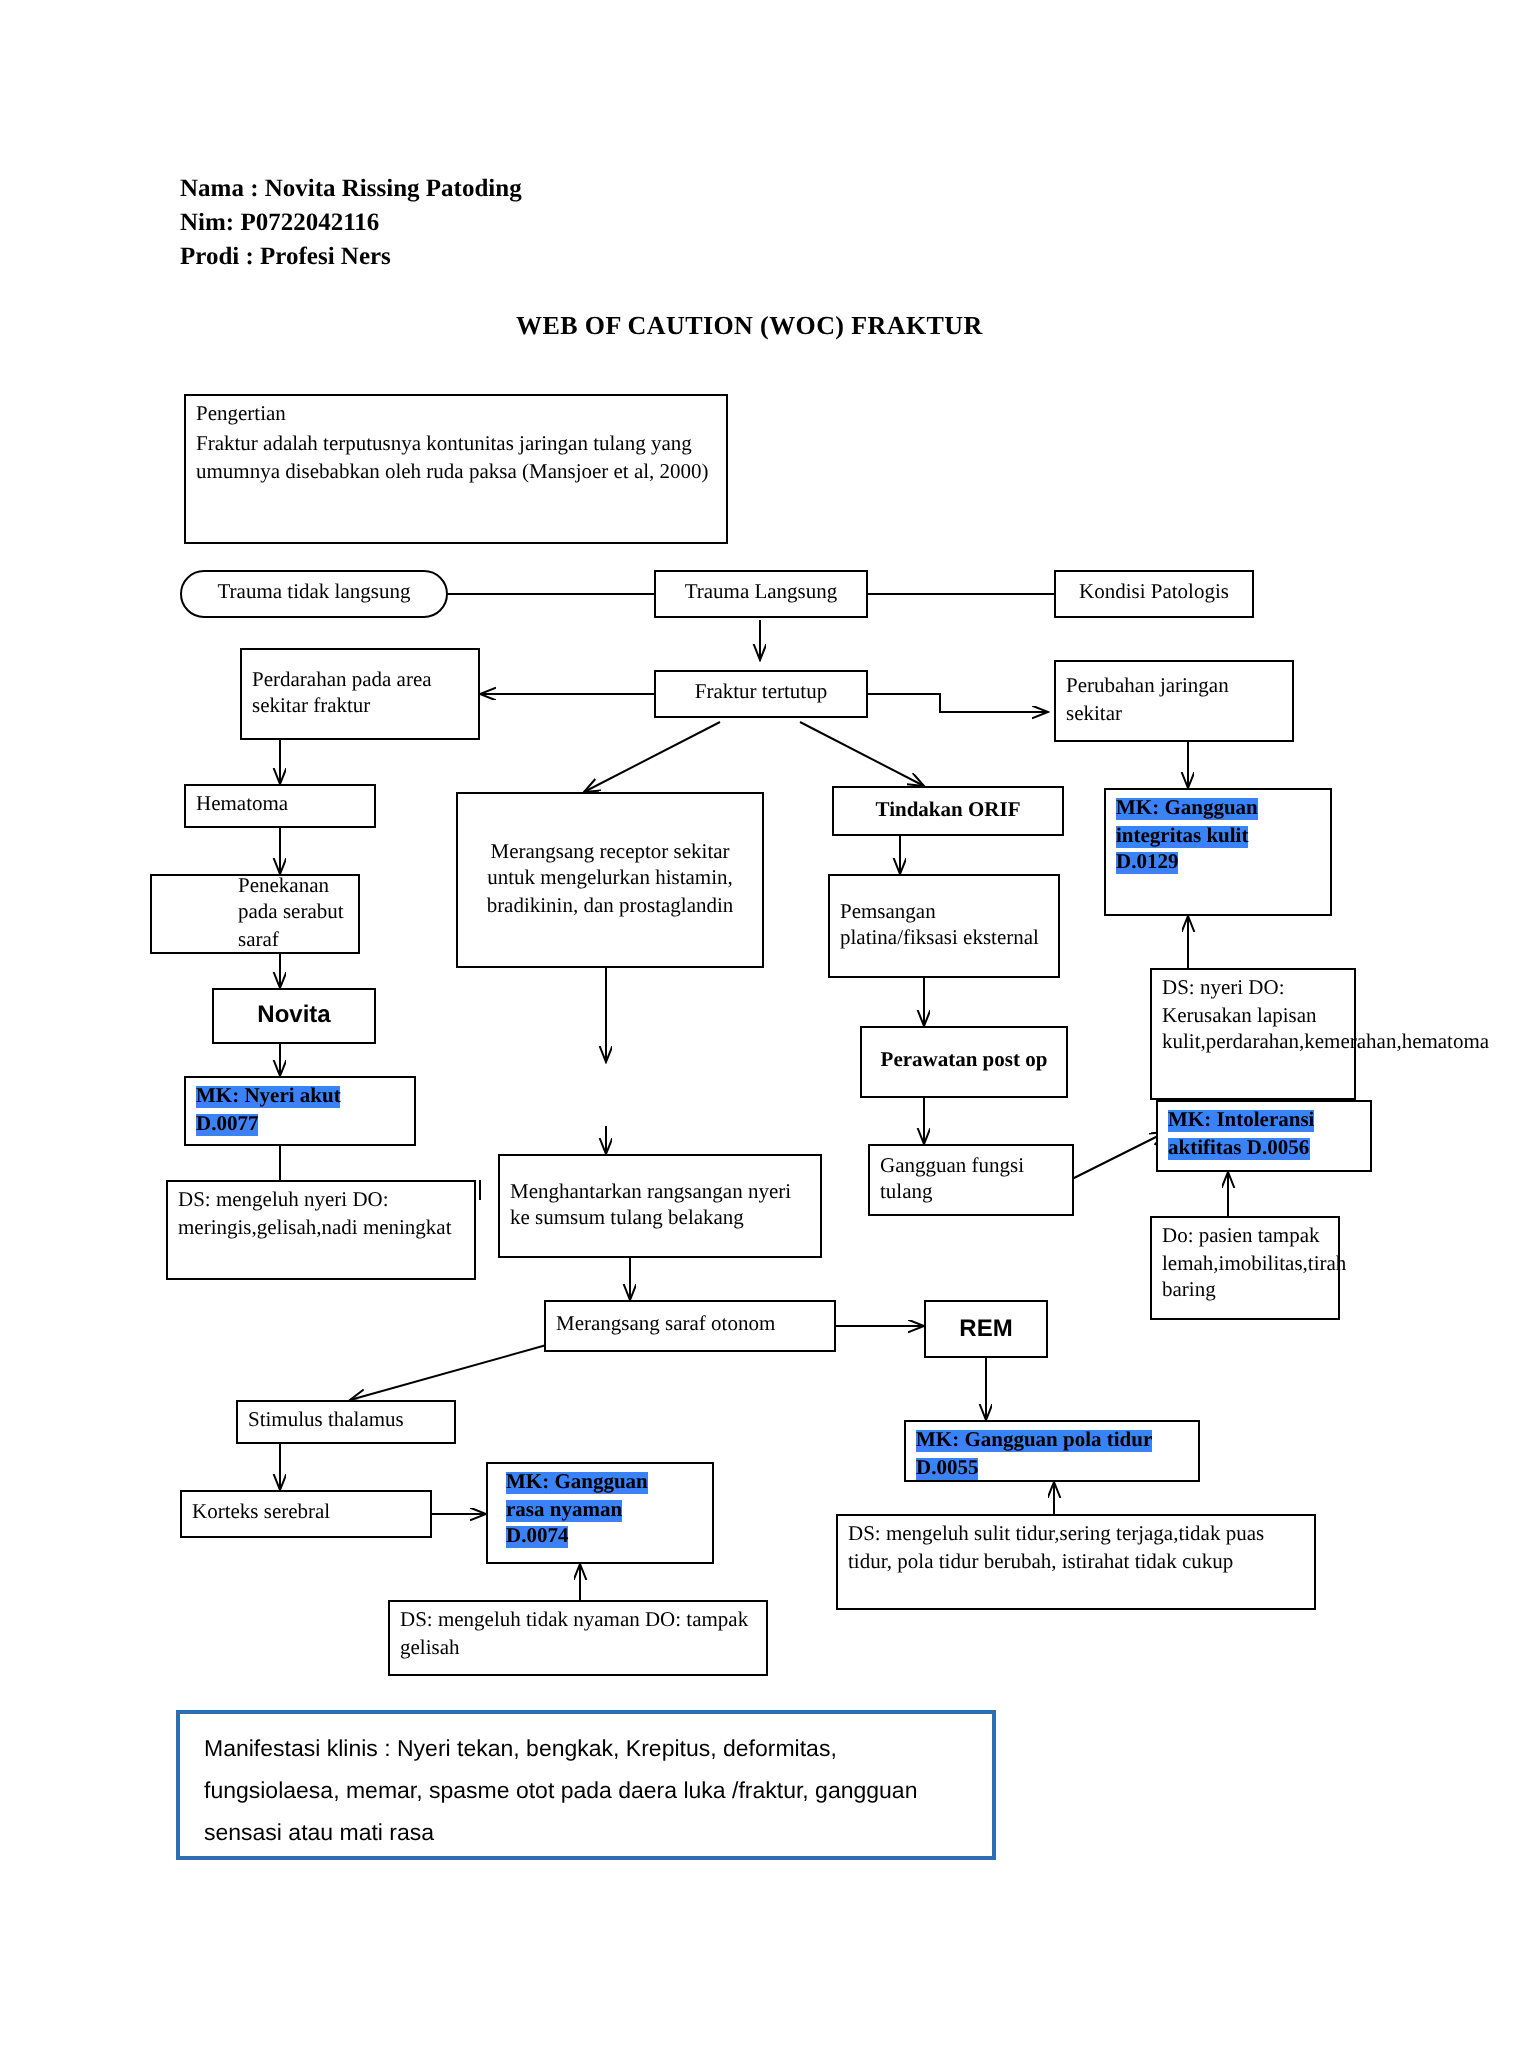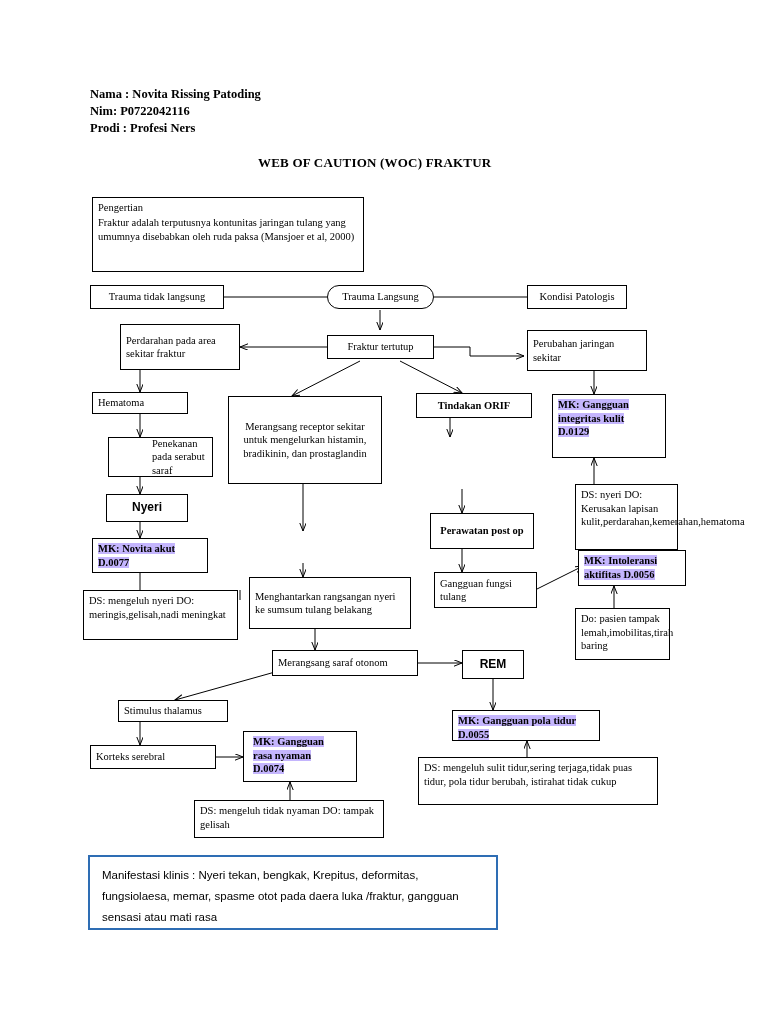--- a/index.html
+++ b/index.html
@@ -23,21 +23,21 @@
   
   .box{position:absolute;box-sizing:border-box;border:1px solid #000;background:#fff;
        font-size:10.5px;line-height:13.5px;padding:3px 5px;z-index:5;}
   .box.ctr{text-align:center;}
   .box.mid{display:flex;align-items:center;}
   .box.midctr{display:flex;align-items:center;justify-content:center;}
   .box.b{font-weight:bold;}
   .box.sans{font-family:"Liberation Sans","DejaVu Sans",sans-serif;font-weight:bold;font-size:12px;}
   .mkbox{font-weight:bold;}
   .mkline{display:block;}
-  .mkline span{background:#c4b5fd;}
+  .mkline span{background:#3b82f6;}
 
   
   #wires{position:absolute;left:0;top:0;width:768px;height:1024px;z-index:1;}
 
   
   #manifest{position:absolute;left:88px;top:855px;width:410px;height:75px;
             box-sizing:border-box;border:2px solid #2E6DB4;background:#fff;
             font-family:"Liberation Sans","DejaVu Sans",sans-serif;
             font-size:11.5px;line-height:21px;padding:8px 12px;z-index:5;}
 </style>
@@ -118,60 +118,61 @@
 
       <line x1="290" y1="800" x2="290" y2="782" marker-end="url(#ah)"></line>
     </g>
   </svg>
 
   <div class="box" style="left:92px;top:197px;width:272px;height:75px;line-height:14.5px;">
     <span class="mkline">Pengertian</span>
     <span> Fraktur adalah terputusnya kontunitas jaringan tulang yang umumnya disebabkan oleh ruda paksa (Mansjoer et al, 2000)</span>
   </div>
 
-  <div class="box midctr" style="left:90px;top:285px;width:134px;height:24px;">Trauma tidak langsung</div>
-
-  <div class="box midctr" style="left:327px;top:285px;width:107px;height:24px;border-radius:12px;">Trauma Langsung</div>
+  <div class="box midctr" style="left:90px;top:285px;width:134px;height:24px;border-radius:12px;">Trauma tidak langsung</div>
+
+  <div class="box midctr" style="left:327px;top:285px;width:107px;height:24px;">Trauma Langsung</div>
 
   <div class="box midctr" style="left:527px;top:285px;width:100px;height:24px;">Kondisi Patologis</div>
 
   <div class="box mid" style="left:120px;top:324px;width:120px;height:46px;">Perdarahan pada area sekitar fraktur</div>
 
   <div class="box midctr" style="left:327px;top:335px;width:107px;height:24px;">Fraktur tertutup</div>
 
   <div class="box mid" style="left:527px;top:330px;width:120px;height:41px;">Perubahan jaringan sekitar</div>
 
   <div class="box mid" style="left:92px;top:392px;width:96px;height:22px;">Hematoma</div>
 
-  <div class="box mid" style="left:108px;top:437px;width:105px;height:40px;padding-left:43px;">Penekanan pada serabut saraf</div>
-
-  <div class="box midctr sans" style="left:106px;top:494px;width:82px;height:28px;">Nyeri</div>
+  <div class="box mid" style="left:75px;top:437px;width:105px;height:40px;padding-left:43px;">Penekanan pada serabut saraf</div>
+
+  <div class="box midctr sans" style="left:106px;top:494px;width:82px;height:28px;">Novita</div>
 
   <div class="box ctr mid" style="left:228px;top:396px;width:154px;height:88px;text-align:center;justify-content:center;">Merangsang receptor sekitar untuk mengelurkan histamin, bradikinin, dan prostaglandin</div>
 
   <div class="box midctr b" style="left:416px;top:393px;width:116px;height:25px;">Tindakan ORIF</div>
 
+  <div class="box mid" style="left:414px;top:437px;width:116px;height:52px;">Pemsangan platina/fiksasi eksternal</div>
 
 
   <div class="box midctr b ctr" style="left:430px;top:513px;width:104px;height:36px;">Perawatan post op</div>
 
   <div class="box mid" style="left:249px;top:577px;width:162px;height:52px;">Menghantarkan rangsangan nyeri ke sumsum tulang belakang</div>
 
   <div class="box mid" style="left:434px;top:572px;width:103px;height:36px;">Gangguan fungsi tulang</div>
 
   <div class="box mid" style="left:272px;top:650px;width:146px;height:26px;">Merangsang saraf otonom</div>
 
   <div class="box midctr sans" style="left:462px;top:650px;width:62px;height:29px;">REM</div>
 
   <div class="box mid" style="left:118px;top:700px;width:110px;height:22px;">Stimulus thalamus</div>
 
   <div class="box mid" style="left:90px;top:745px;width:126px;height:24px;">Korteks serebral</div>
 
   <div class="box mkbox" style="left:92px;top:538px;width:116px;height:35px;">
-    <span class="mkline"><span>MK: Novita akut</span></span>
+    <span class="mkline"><span>MK: Nyeri akut</span></span>
     <span class="mkline"><span>D.0077</span></span>
   </div>
 
   <div class="box mkbox" style="left:552px;top:394px;width:114px;height:64px;">
     <span class="mkline"><span>MK: Gangguan</span></span>
     <span class="mkline"><span>integritas kulit</span></span>
     <span class="mkline"><span>D.0129</span></span>
   </div>
 
   <div class="box mkbox" style="left:578px;top:550px;width:108px;height:36px;">

